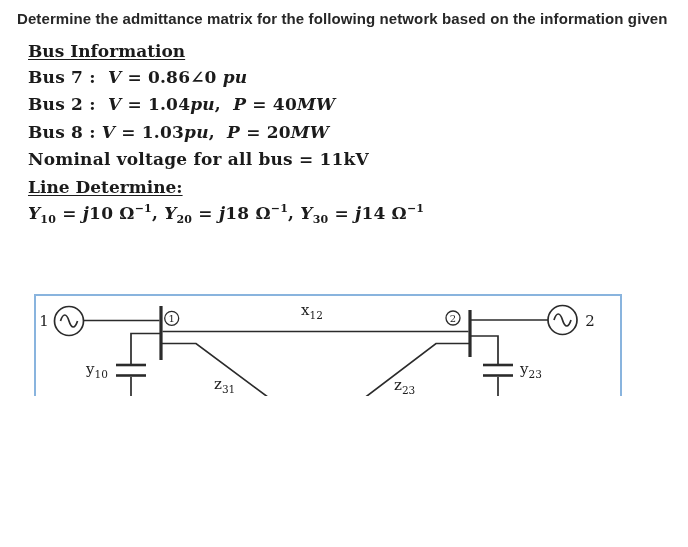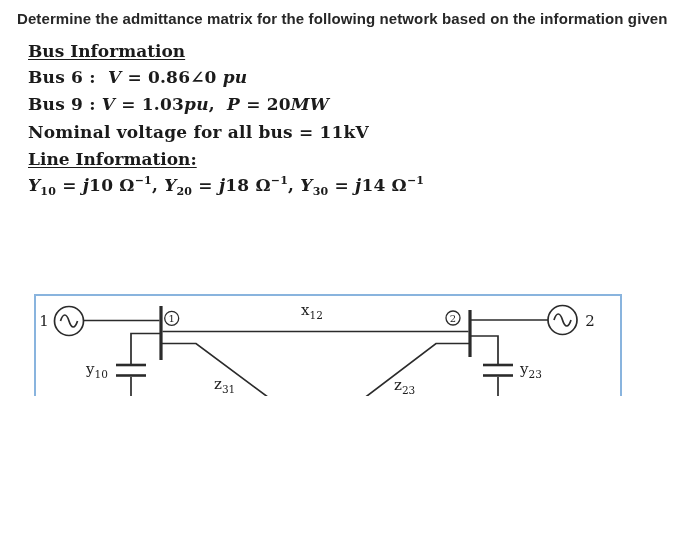--- a/index.html
+++ b/index.html
@@ -40,24 +40,25 @@
 </head>
 <body>
 
 <div class="page">
 
   <div class="doc">
     <div class="heading">Determine the admittance matrix for the following network based on the information given</div>
 
     <div class="serif-block">
       <div class="sec-title">Bus Information</div>
-      <div class="mline"><span>Bus 6 :  </span><i>V</i><span> = 0.86∠0 </span><i>pu</i></div>
-      <div class="mline"><span>Bus 9 : </span><i>V</i><span> = 1.03</span><i>pu</i><span>,  </span><i>P</i><span> = 20</span><i>MW</i></div>
+      <div class="mline"><span>Bus 7 :  </span><i>V</i><span> = 0.86∠0 </span><i>pu</i></div>
+      <div class="mline"><span>Bus 2 :  </span><i>V</i><span> = 1.04</span><i>pu</i><span>,  </span><i>P</i><span> = 40</span><i>MW</i></div>
+      <div class="mline"><span>Bus 8 : </span><i>V</i><span> = 1.03</span><i>pu</i><span>,  </span><i>P</i><span> = 20</span><i>MW</i></div>
       <div class="mline"><span>Nominal voltage for all bus = 11kV</span></div>
-      <div class="sec-title">Line Information:</div>
+      <div class="sec-title">Line Determine:</div>
       <div class="mline"><i>Y</i><sub>10</sub><span> = </span><i>j</i><span>10 Ω</span><sup>−1</sup><span>, </span><i>Y</i><sub>20</sub><span> = </span><i>j</i><span>18 Ω</span><sup>−1</sup><span>, </span><i>Y</i><sub>30</sub><span> = </span><i>j</i><span>14 Ω</span><sup>−1</sup></div>
     </div>
   </div>
 
   <div class="figure-box">
     <svg width="584" height="200" viewBox="36 296 584 200">
 
       <g>
         <line class="wire" x1="83.5" y1="320.5" x2="159.5" y2="320.5"></line>
         <circle class="gen" cx="69" cy="321" r="14.5"></circle>

